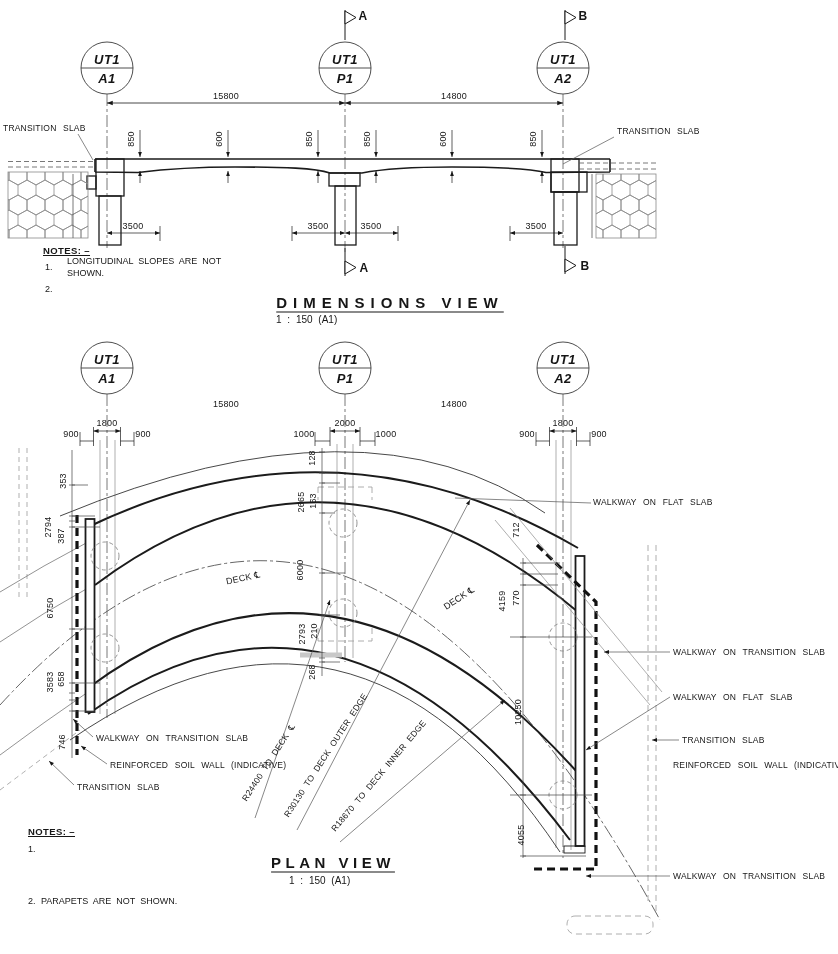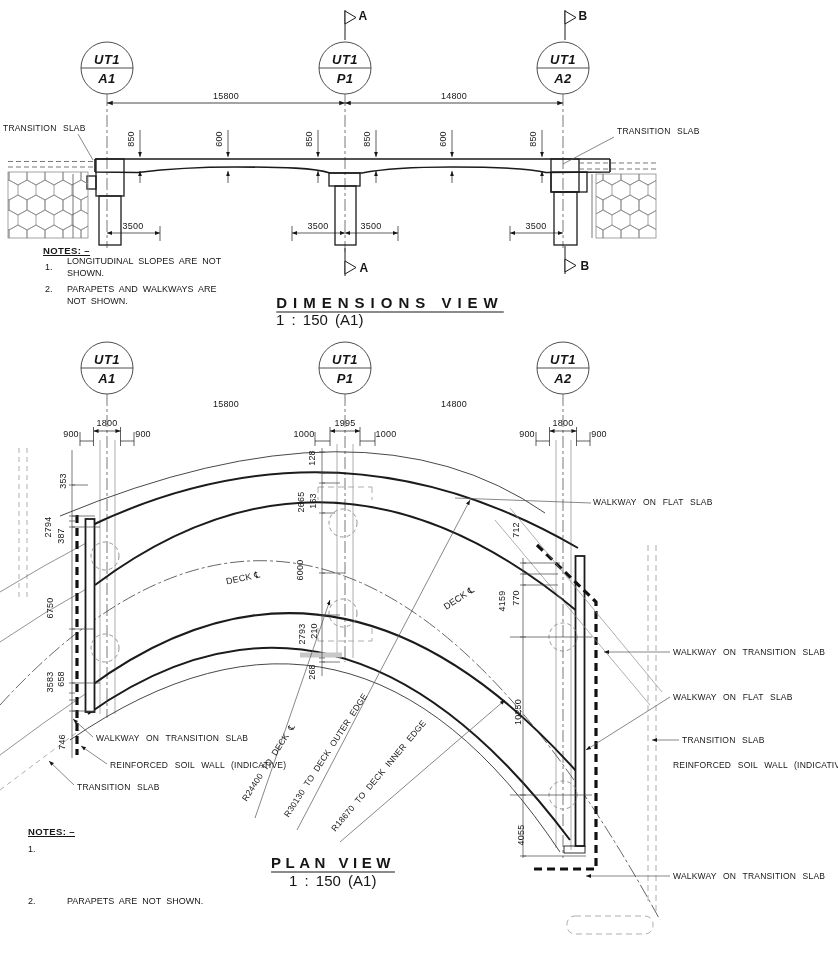--- a/index.html
+++ b/index.html
@@ -9,21 +9,21 @@
   svg{position:absolute;left:0;top:0;}
   .t{position:absolute;white-space:nowrap;font-size:9.5px;letter-spacing:.2px;
      transform:translate(-50%,-50%);}
   .tl{position:absolute;white-space:nowrap;font-size:8.5px;letter-spacing:.2px;word-spacing:4px;
       transform:translate(0,-50%);}
   .r90{transform:translate(-50%,-50%) rotate(-90deg);}
   .bub{font-size:13px;font-weight:700;letter-spacing:.4px;font-style:italic;}
   .dim{font-size:9px;}
   .ttl{position:absolute;white-space:nowrap;font-size:15px;font-weight:700;letter-spacing:6px;
        text-decoration:underline;text-underline-offset:4px;transform:translate(-50%,-50%);}
-  .scl{position:absolute;white-space:nowrap;font-size:15px;word-spacing:3px;transform:translate(0,-50%);}
+  .scl{position:absolute;white-space:nowrap;font-size:10px;word-spacing:3px;transform:translate(0,-50%);}
   .flag{font-size:12px;font-weight:700;}
   .nh{position:absolute;font-size:9.5px;font-weight:700;text-decoration:underline;letter-spacing:.4px;white-space:nowrap;}
   .nnum{position:absolute;font-size:9px;}
   .ntxt{position:absolute;font-size:9px;line-height:1.32;word-spacing:2.5px;}
   .rot{position:absolute;white-space:nowrap;font-size:8.5px;letter-spacing:.2px;word-spacing:3px;
        transform-origin:left center;}
 </style>
 </head>
 <body>
 
@@ -297,42 +297,41 @@
 
 <div class="t dim" style="left:133px;top:226px">3500</div>
 <div class="t dim" style="left:318px;top:226px">3500</div>
 <div class="t dim" style="left:371px;top:226px">3500</div>
 <div class="t dim" style="left:536px;top:226px">3500</div>
 
 <div class="nh" style="left:43px;top:245px">NOTES: –</div>
 <div class="nnum" style="left:45px;top:262px">1.</div>
 <div class="ntxt" style="left:67px;top:256px;width:185px">LONGITUDINAL SLOPES ARE NOT SHOWN.</div>
 <div class="nnum" style="left:45px;top:284px">2.</div>
-<div class="ntxt" style="left:67px;top:284px;width:172px">PARAPETS AND WALKWAYS ARE NOT SHOWN.</div>
 
 <div class="t flag" style="left:364px;top:268px">A</div>
 <div class="t flag" style="left:585px;top:266px">B</div>
 
 <div class="ttl" style="left:390px;top:302px">DIMENSIONS VIEW</div>
 <div class="scl" style="left:276px;top:319px">1 : 150 (A1)</div>
 
 <div class="t bub" style="left:107px;top:359px">UT1</div>
 <div class="t bub" style="left:107px;top:378px">A1</div>
 <div class="t bub" style="left:345px;top:359px">UT1</div>
 <div class="t bub" style="left:345px;top:378px">P1</div>
 <div class="t bub" style="left:563px;top:359px">UT1</div>
 <div class="t bub" style="left:563px;top:378px">A2</div>
 
 <div class="t dim" style="left:226px;top:404px">15800</div>
 <div class="t dim" style="left:454px;top:404px">14800</div>
 
 <div class="t dim" style="left:107px;top:423px">1800</div>
 <div class="t dim" style="left:71px;top:434px">900</div>
 <div class="t dim" style="left:143px;top:434px">900</div>
-<div class="t dim" style="left:345px;top:423px">1995</div>
+<div class="t dim" style="left:345px;top:423px">2000</div>
 <div class="t dim" style="left:304px;top:434px">1000</div>
 <div class="t dim" style="left:386px;top:434px">1000</div>
 <div class="t dim" style="left:563px;top:423px">1800</div>
 <div class="t dim" style="left:527px;top:434px">900</div>
 <div class="t dim" style="left:599px;top:434px">900</div>
 
 <div class="t dim r90" style="left:63px;top:481px">353</div>
 <div class="t dim r90" style="left:48px;top:527px">2794</div>
 <div class="t dim r90" style="left:61px;top:536px">387</div>
 <div class="t dim r90" style="left:50px;top:608px">6750</div>
@@ -367,18 +366,18 @@
 <div class="tl" style="left:682px;top:740px">TRANSITION SLAB</div>
 <div class="tl" style="left:673px;top:765px">REINFORCED SOIL WALL (INDICATIVE)</div>
 <div class="tl" style="left:96px;top:738px">WALKWAY ON TRANSITION SLAB</div>
 <div class="tl" style="left:110px;top:765px">REINFORCED SOIL WALL (INDICATIVE)</div>
 <div class="tl" style="left:77px;top:787px">TRANSITION SLAB</div>
 <div class="tl" style="left:673px;top:876px">WALKWAY ON TRANSITION SLAB</div>
 
 <div class="nh" style="left:28px;top:826px">NOTES: –</div>
 <div class="nnum" style="left:28px;top:844px">1.</div>
 <div class="nnum" style="left:28px;top:896px">2.</div>
-<div class="ntxt" style="left:67px;top:896px;width:220px">PARAPETS ARE NOT SHOWN.</div>
+<div class="ntxt" style="left:41px;top:896px;width:220px">PARAPETS ARE NOT SHOWN.</div>
 
 <div class="ttl" style="left:333px;top:862px;letter-spacing:4.5px">PLAN VIEW</div>
 <div class="scl" style="left:289px;top:880px" ascii="">1 : 150 (A1)</div>
 
 </div>
 
 </body></html>

